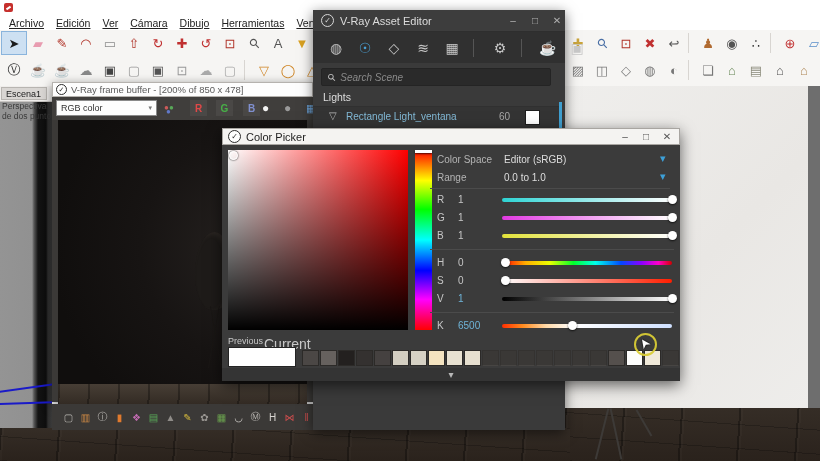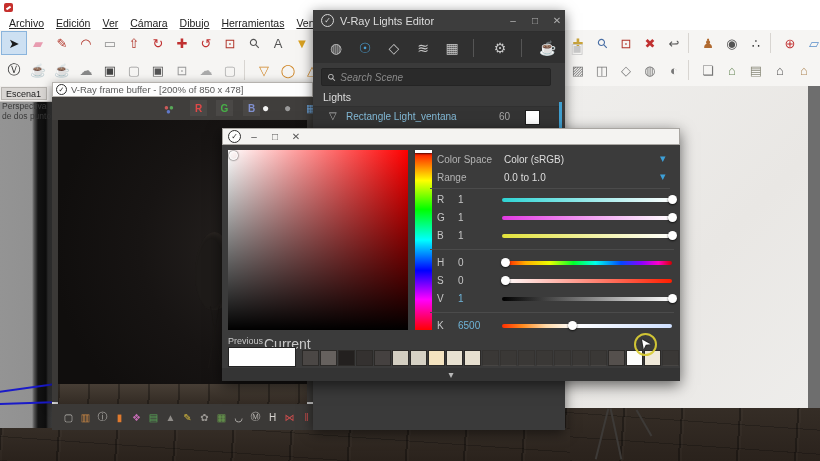--- a/index.html
+++ b/index.html
@@ -249,20 +249,24 @@
     <div class="chair-leg" style="left:78px;top:0px;height:30px;transform:rotate(-30deg);"></div>
   </div>
   <div class="abs vp-floor-main wood"></div>
 
   <div class="abs vfb">
     <div class="vfb-title">
       <span class="vlogo">✓</span>
       <span class="vfb-title-text">V-Ray frame buffer - [200% of 850 x 478]</span>
     </div>
     <div class="vfb-toolbar">
+      <div class="vfb-dd">
+        <span>RGB color</span>
+        <span style="color:#777;font-size:7px;">▾</span>
+      </div>
       <span class="rgbtrio">●</span>
       <span class="chanbtn" style="left:138px;color:#e04848;">R</span>
       <span class="chanbtn" style="left:164px;color:#48b048;">G</span>
       <span class="chanbtn" style="left:191px;color:#8090d0;">B</span>
       <span class="dotbtn" style="left:210px;color:#f2f2f2;">●</span>
       <span class="dotbtn" style="left:232px;color:#9a9a9a;">●</span>
       <span class="dotbtn" style="left:254px;color:#6aa3d8;font-size:11px;">▦</span>
     </div>
     <div class="vfb-render">
       <div class="chair-shell"></div>
@@ -287,21 +291,21 @@
           <span class="ticon" style="color: rgb(204, 77, 77);">⋈</span>
           <span class="ticon" style="color: rgb(204, 77, 77);">‖</span>
         </span>
 
     </div>
   </div>
 
   <div class="abs ae">
     <div class="ae-title">
       <span class="vlogo dark">✓</span>
-      <span class="ae-title-text">V-Ray Lights Editor</span>
+      <span class="ae-title-text">V-Ray Asset Editor</span>
       <span class="winbtn">–</span>
       <span class="winbtn">□</span>
       <span class="winbtn">✕</span>
     </div>
     <div class="ae-iconbar">
         <span class="ticon" style="color: rgb(198, 198, 198);">◍</span>
         <span class="ticon" style="color: rgb(74, 163, 217);">☉</span>
         <span class="ticon" style="color: rgb(198, 198, 198);">◇</span>
         <span class="ticon" style="color: rgb(198, 198, 198);">≋</span>
         <span class="ticon" style="color: rgb(198, 198, 198);">▦</span>
@@ -325,34 +329,35 @@
     <div class="ae-row2">
       <span class="ae-row-icon" style="top:1px;color:#c8b860;font-size:9px;">☀</span>
       <span class="ae-row-swatch" style="top:1px;"></span>
     </div>
     <div class="ae-scroll"></div>
   </div>
 
   <div class="abs cp">
     <div class="cp-title">
       <span class="vlogo">✓</span>
+      <span class="cp-title-text">Color Picker</span>
       <span class="winbtn">–</span>
       <span class="winbtn">□</span>
       <span class="winbtn" style="margin-right:4px;">✕</span>
     </div>
 
     <div class="cp-sv">
       <span class="cp-sv-sel"></span>
     </div>
     <div class="cp-hue">
       <span class="cp-hue-sel"></span>
     </div>
 
     <span class="cp-lab" style="left:215px;top:26px;">Color Space</span>
-    <span class="cp-val" style="left:282px;top:26px;">Color (sRGB)</span>
+    <span class="cp-val" style="left:282px;top:26px;">Editor (sRGB)</span>
     <span class="bluechev" style="left:438px;top:24px;">▾</span>
 
     <span class="cp-lab" style="left:215px;top:44px;text-align:center;">Range</span>
     <span class="cp-val" style="left:282px;top:44px;">0.0 to 1.0</span>
     <span class="bluechev" style="left:438px;top:42px;">▾</span>
 
     <div class="cp-div" style="left:208px;top:60px;width:240px;"></div>
 
     <div class="sliders">
         <div class="srow">

